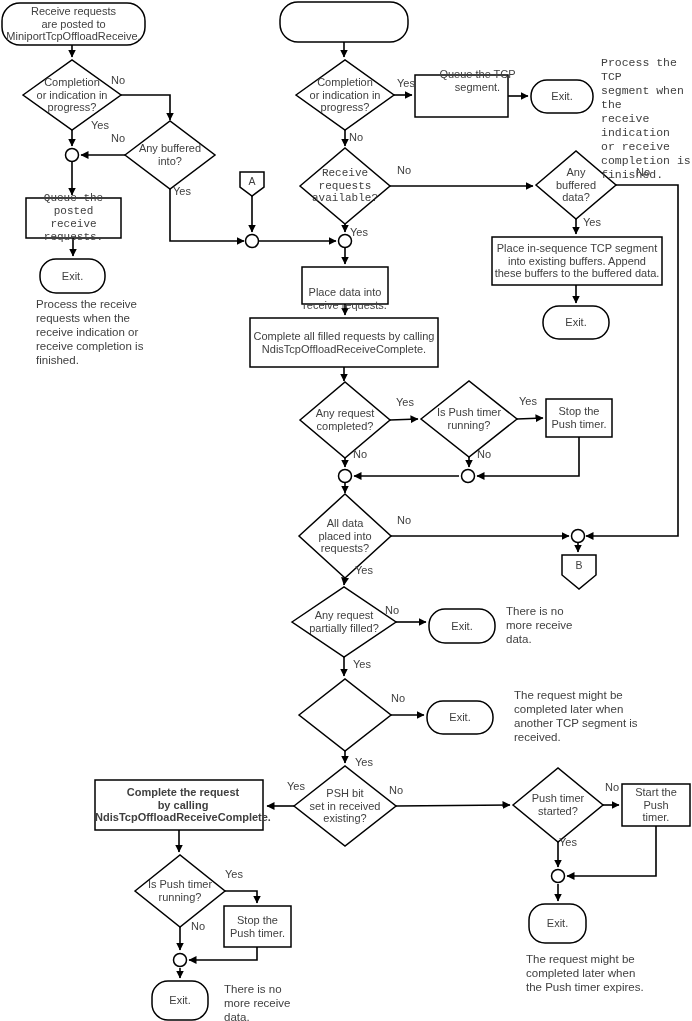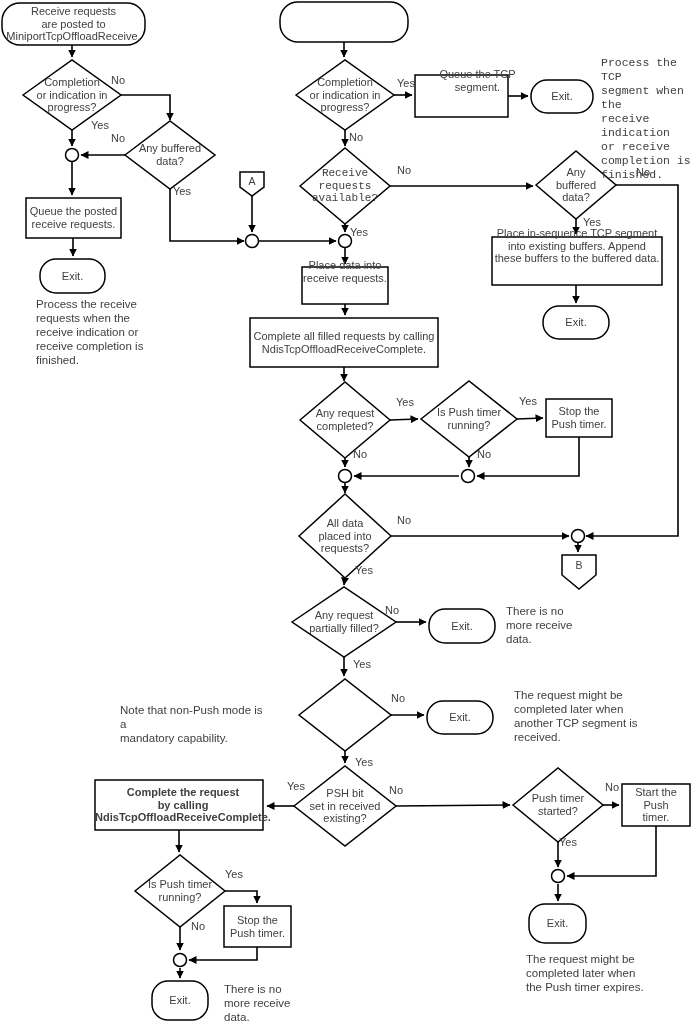--- a/index.html
+++ b/index.html
@@ -127,42 +127,42 @@
   </g>
 </svg>
 
 <div class="lbl" style="left:2px;top:3px;width:143px;height:42px;">Receive requests
 are posted to
 MiniportTcpOffloadReceive.</div>
 <div class="lbl" style="left:23px;top:62px;width:98px;height:66px;">Completion
 or indication in
 progress?</div>
 <div class="lbl" style="left:125px;top:123px;width:90px;height:64px;">Any buffered
-data?</div>
-<div class="lbl" style="left:26px;top:198px;width:95px;height:40px;">Queue the posted
+into?</div>
+<div class="lbl" style="left:26px;top:198px;width:95px;height:40px;font-family:Liberation Mono, monospace;">Queue the posted
 receive requests.</div>
 <div class="lbl" style="left:40px;top:259px;width:65px;height:34px;">Exit.</div>
 <div class="lbl" style="left:296px;top:62px;width:98px;height:66px;">Completion
 or indication in
 progress?</div>
 <div class="lbl" style="left:415px;top:60px;width:93px;height:42px;margin-left:16px;">Queue the TCP
 segment.</div>
 <div class="lbl" style="left:531px;top:80px;width:62px;height:33px;">Exit.</div>
 <div class="lbl" style="left:300px;top:150px;width:90px;height:72px;font-family:Liberation Mono, monospace;">Receive
 requests
 available?</div>
 <div class="lbl" style="left:536px;top:153px;width:80px;height:64px;">Any
 buffered
 data?</div>
-<div class="lbl" style="left:492px;top:222px;width:170px;height:48px;">Place in-sequence TCP segment
+<div class="lbl" style="left:492px;top:237px;width:170px;height:48px;">Place in-sequence TCP segment
 into existing buffers. Append
 these buffers to the buffered data.</div>
 <div class="lbl" style="left:543px;top:306px;width:66px;height:33px;">Exit.</div>
 <div class="lbl conn-lbl" style="left:240px;top:171px;width:24px;height:20px;">A</div>
-<div class="lbl" style="left:302px;top:253px;width:86px;height:37px;">Place data into
+<div class="lbl" style="left:302px;top:280px;width:86px;height:37px;">Place data into
 receive requests.</div>
 <div class="lbl" style="left:250px;top:318px;width:188px;height:49px;">Complete all filled requests by calling
 NdisTcpOffloadReceiveComplete.</div>
 <div class="lbl" style="left:300px;top:384px;width:90px;height:72px;">Any request
 completed?</div>
 <div class="lbl" style="left:421px;top:383px;width:96px;height:72px;">Is Push timer
 running?</div>
 <div class="lbl" style="left:546px;top:399px;width:66px;height:38px;">Stop the
 Push timer.</div>
 <div class="lbl" style="left:299px;top:496px;width:92px;height:80px;">All data
@@ -229,22 +229,20 @@
 receive indication or
 receive completion is
 finished.</div>
 <div class="ann" style="left:506px;top:604px;width:85px;">There is no
 more receive
 data.</div>
 <div class="ann" style="left:514px;top:688px;width:135px;">The request might be
 completed later when
 another TCP segment is
 received.</div>
-<div class="ann" style="left:120px;top:703px;width:148px;">Note that non-Push mode is a
-mandatory capability.</div>
 <div class="ann" style="left:526px;top:952px;width:128px;">The request might be
 completed later when
 the Push timer expires.</div>
 <div class="ann" style="left:224px;top:982px;width:90px;">There is no
 more receive
 data.</div>
 
 </div>
 
 </body></html>

